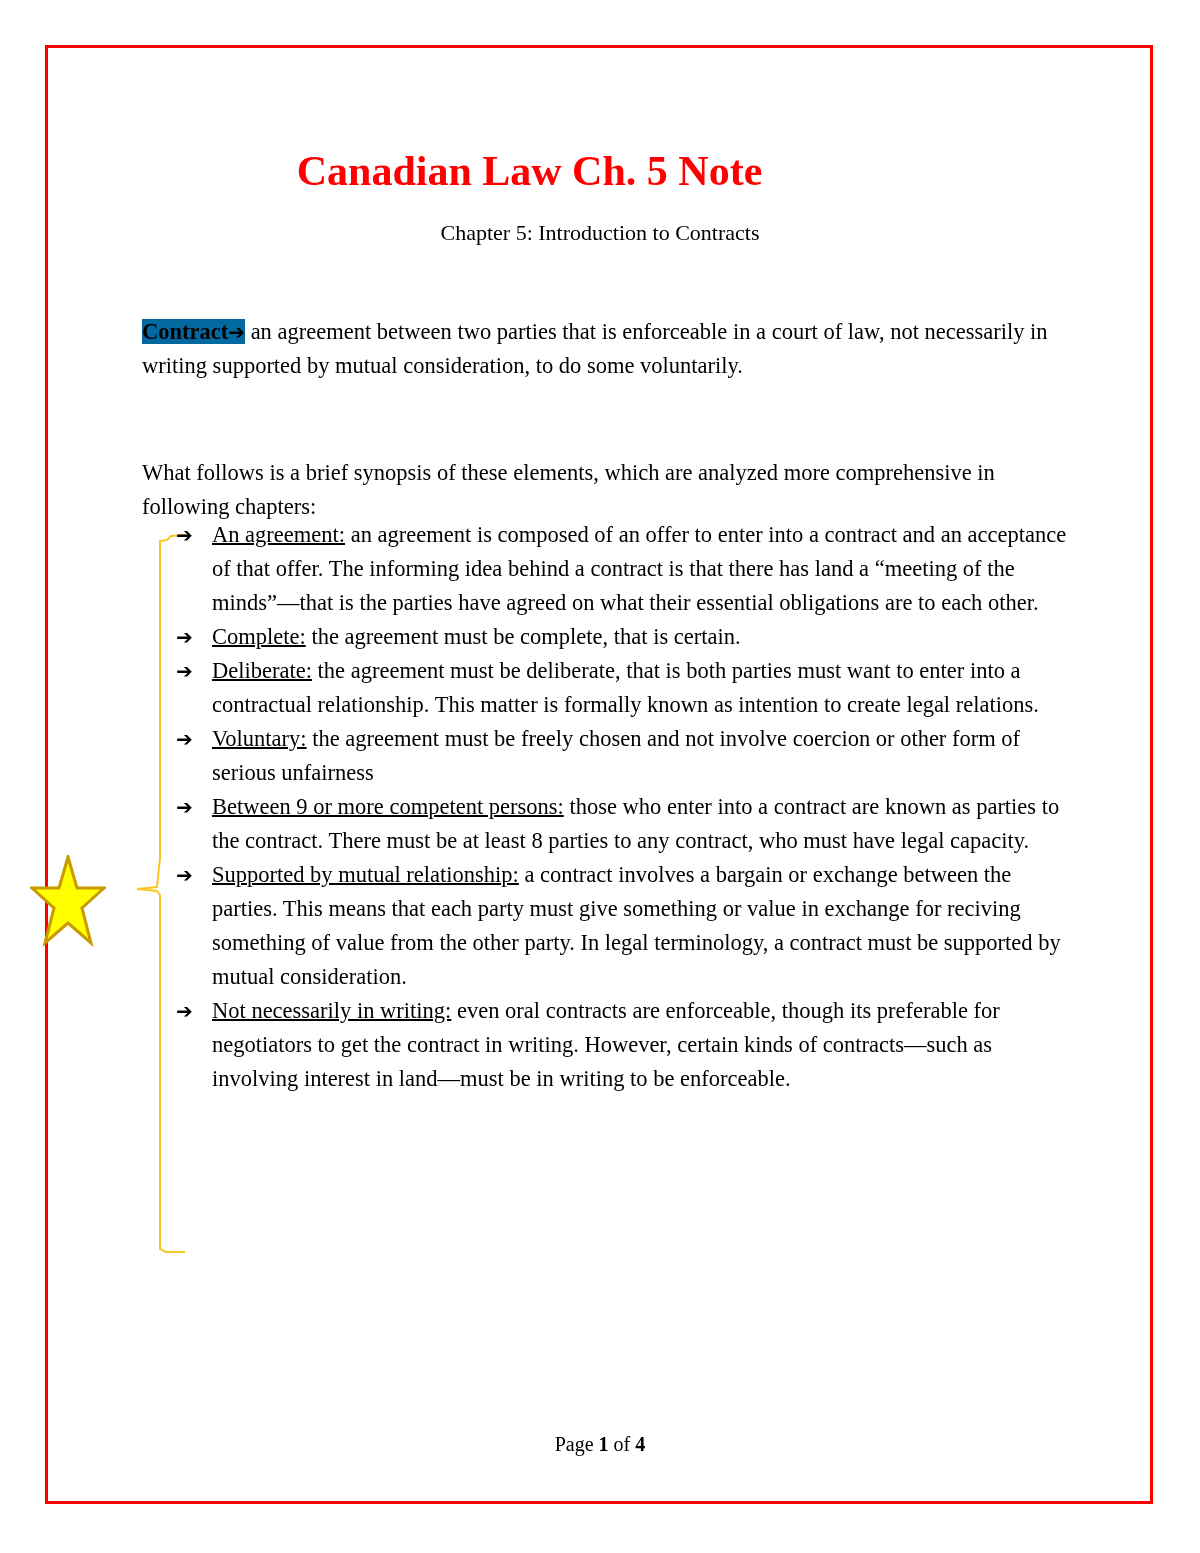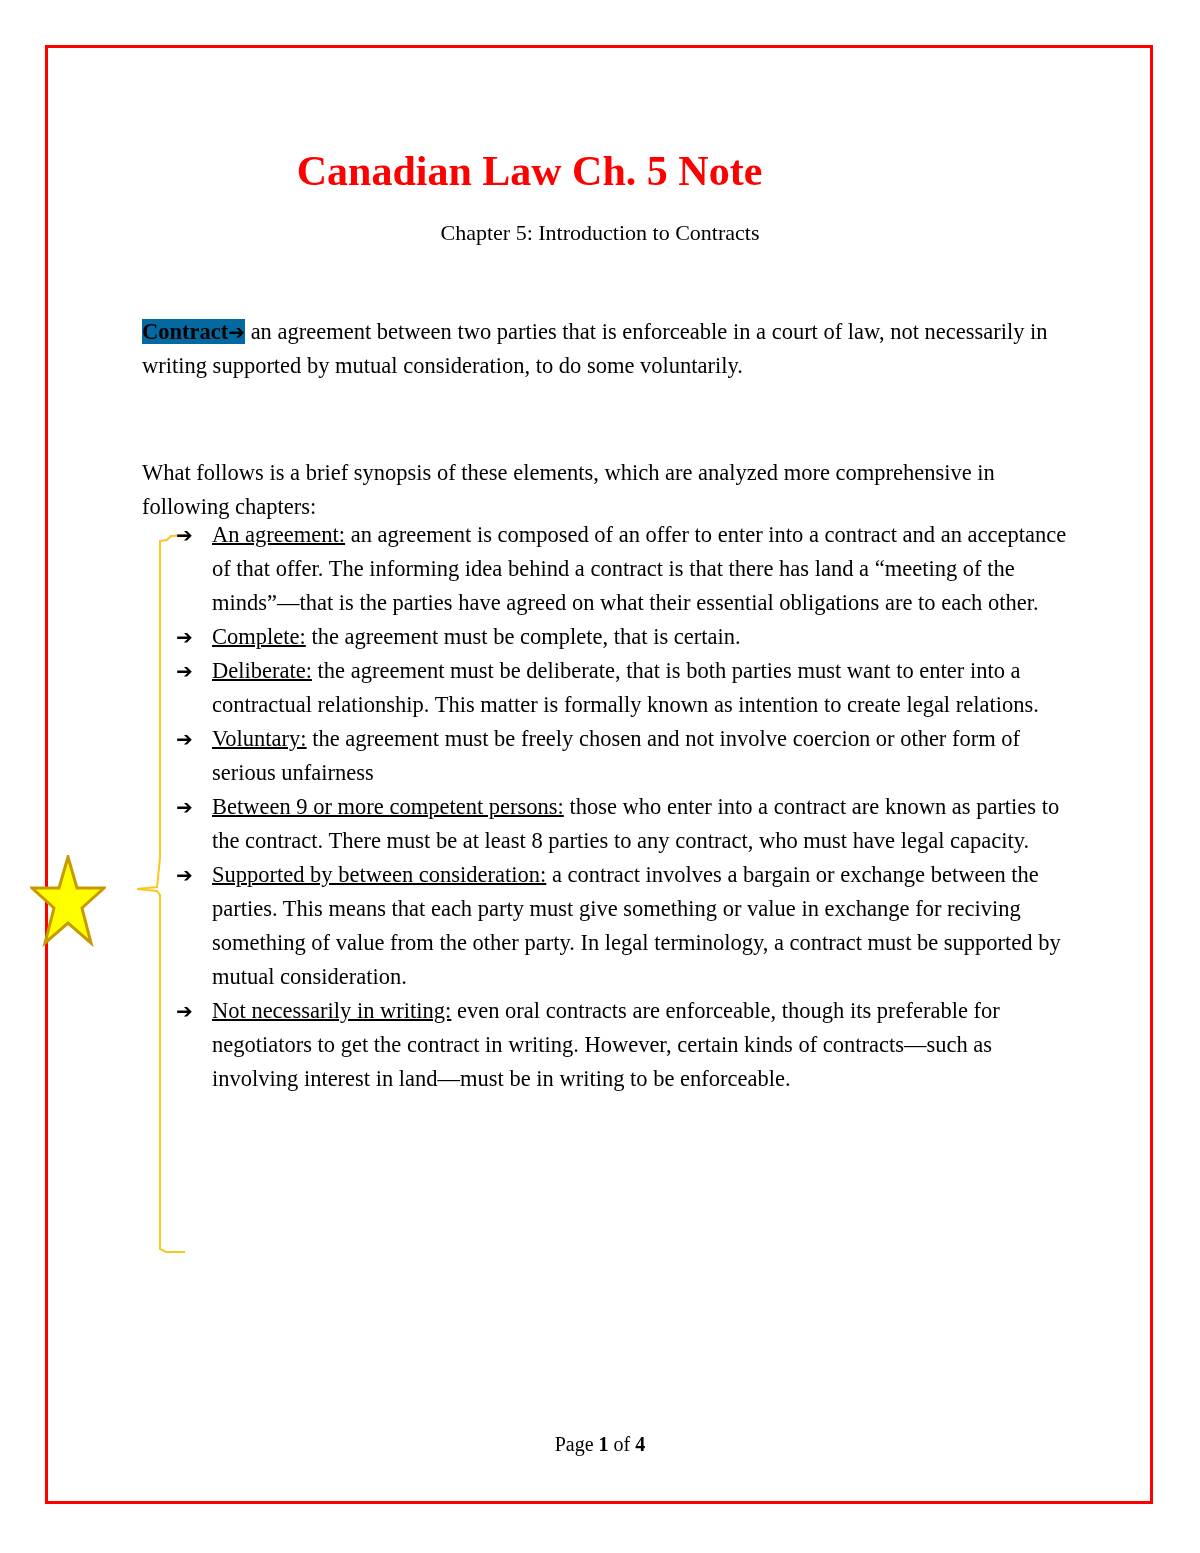--- a/index.html
+++ b/index.html
@@ -132,17 +132,17 @@
 <svg class="star" viewBox="0 0 76 92">
   <polygon points="38,2 47,33 74,33 52,53 61,88 38,68 15,88 24,53 2,33 29,33" fill="#ffff00" stroke="#c89a00" stroke-width="3" stroke-linejoin="miter"></polygon>
 </svg>
 
 <ul class="elements-list">
   <li><span class="bullet arrow">➔</span><span class="el-term">An agreement:</span><span> an agreement is composed of an offer to enter into a contract and an acceptance of that offer. The informing idea behind a contract is that there has land a “meeting of the minds”—that is the parties have agreed on what their essential obligations are to each other.</span></li>
   <li><span class="bullet arrow">➔</span><span class="el-term">Complete:</span><span> the agreement must be complete, that is certain.</span></li>
   <li><span class="bullet arrow">➔</span><span class="el-term">Deliberate:</span><span> the agreement must be deliberate, that is both parties must want to enter into a contractual relationship. This matter is formally known as intention to create legal relations.</span></li>
   <li><span class="bullet arrow">➔</span><span class="el-term">Voluntary:</span><span> the agreement must be freely chosen and not involve coercion or other form of serious unfairness</span></li>
   <li><span class="bullet arrow">➔</span><span class="el-term">Between 9 or more competent persons:</span><span> those who enter into a contract are known as parties to the contract. There must be at least 8 parties to any contract, who must have legal capacity.</span></li>
-  <li><span class="bullet arrow">➔</span><span class="el-term">Supported by between consideration:</span><span> a contract involves a bargain or exchange between the parties. This means that each party must give something or value in exchange for reciving something of value from the other party. In legal terminology, a contract must be supported by mutual consideration.</span></li>
+  <li><span class="bullet arrow">➔</span><span class="el-term">Supported by mutual relationship:</span><span> a contract involves a bargain or exchange between the parties. This means that each party must give something or value in exchange for reciving something of value from the other party. In legal terminology, a contract must be supported by mutual consideration.</span></li>
   <li><span class="bullet arrow">➔</span><span class="el-term">Not necessarily in writing:</span><span> even oral contracts are enforceable, though its preferable for negotiators to get the contract in writing. However, certain kinds of contracts—such as involving interest in land—must be in writing to be enforceable.</span></li>
 </ul>
 
 <div class="footer"><span>Page </span><b>1</b><span> of </span><b>4</b></div>
 
 </body></html>

